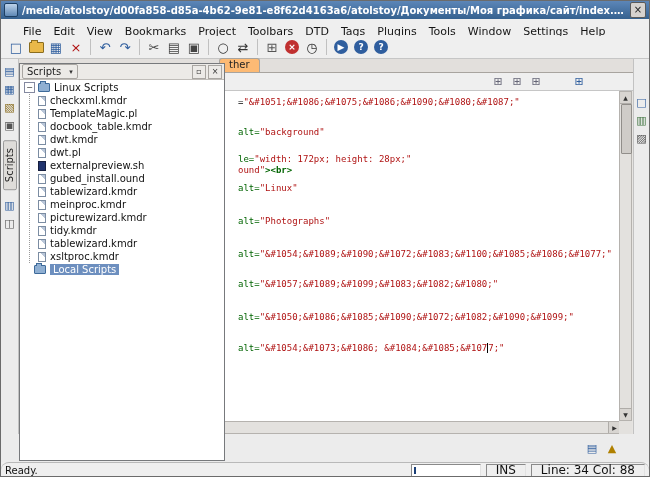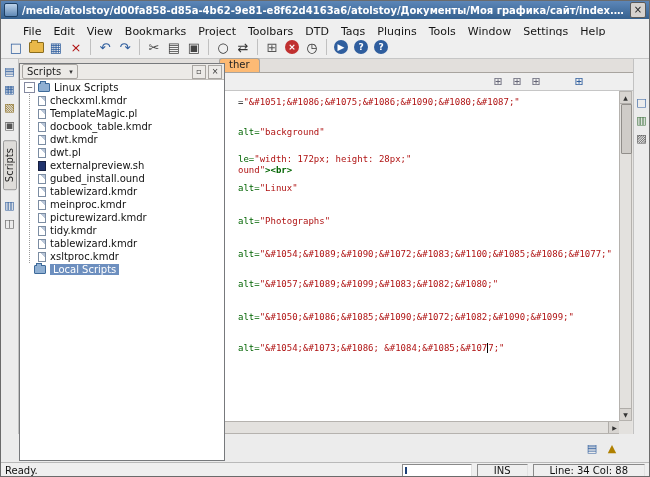--- a/index.html
+++ b/index.html
@@ -74,26 +74,26 @@
   .hbtn.hleft{left:0;border-right:1px solid #AFACA8;}
   .hbtn.hright{right:0;border-left:1px solid #AFACA8;}
   .hthumb{position:absolute;left:13px;top:1px;width:175px;height:9px;background:#CFCCC8;border:1px solid #918E8A;border-radius:1px;}
   .corner{position:absolute;right:1px;top:362px;width:13px;height:13px;background:#E3E1DE;}
 
   
   .bottom-strip{position:absolute;left:0;top:433px;right:0;height:28px;background:#ECECEC;
     display:flex;align-items:center;padding-right:30px;box-sizing:border-box;}
   .bottom-icons{display:flex;gap:6px;}
   .statusbar{position:absolute;left:0;top:461px;right:0;height:16px;background:#EFEFEF;border-top:1px solid #B9B9B9;
-    display:flex;align-items:center;gap:5px;padding:0 4px;box-sizing:border-box;}
+    display:flex;align-items:center;gap:5px;padding:0 4px;box-sizing:border-box;border-radius:8px;}
   .status-msg{font-size:10px;color:#111;}
   .status-field{width:68px;height:11px;background:#fff;border:1px solid;border-color:#8a8a8a #e2e2e2 #e2e2e2 #8a8a8a;display:inline-flex;align-items:center;}
   .cursorbar{width:2px;height:7px;background:#1b3f77;margin-left:2px;}
   .status-box{height:11px;border:1px solid;border-color:#8a8a8a #e2e2e2 #e2e2e2 #8a8a8a;
-    font-size:10px;line-height:11px;padding:0 16px;white-space:nowrap;color:#111;}
+    font-size:12px;line-height:11px;padding:0 9px;white-space:nowrap;color:#111;}
 
   
   .scripts-panel{position:absolute;left:18px;top:62px;width:206px;height:398px;background:#fff;
     border:1px solid #77797c;z-index:5;box-sizing:border-box;}
   .panel-header{height:16px;background:#ECEAE7;border-bottom:1px solid #BFBCB8;display:flex;align-items:center;padding:1px 2px;box-sizing:border-box;}
   .panel-title-btn{display:inline-flex;align-items:center;gap:8px;font-size:10px;padding:0 4px;height:13px;
     background:#ECEAE7;border:1px solid #A9A6A2;border-radius:2px;color:#222;}
   .panel-title-btn .arr{font-size:7px;color:#333;}
   .ph-btn{width:12px;height:12px;font-size:8px;line-height:11px;text-align:center;border:1px solid #A9A6A2;
     background:#ECEAE7;margin-left:2px;color:#333;flex:none;}

